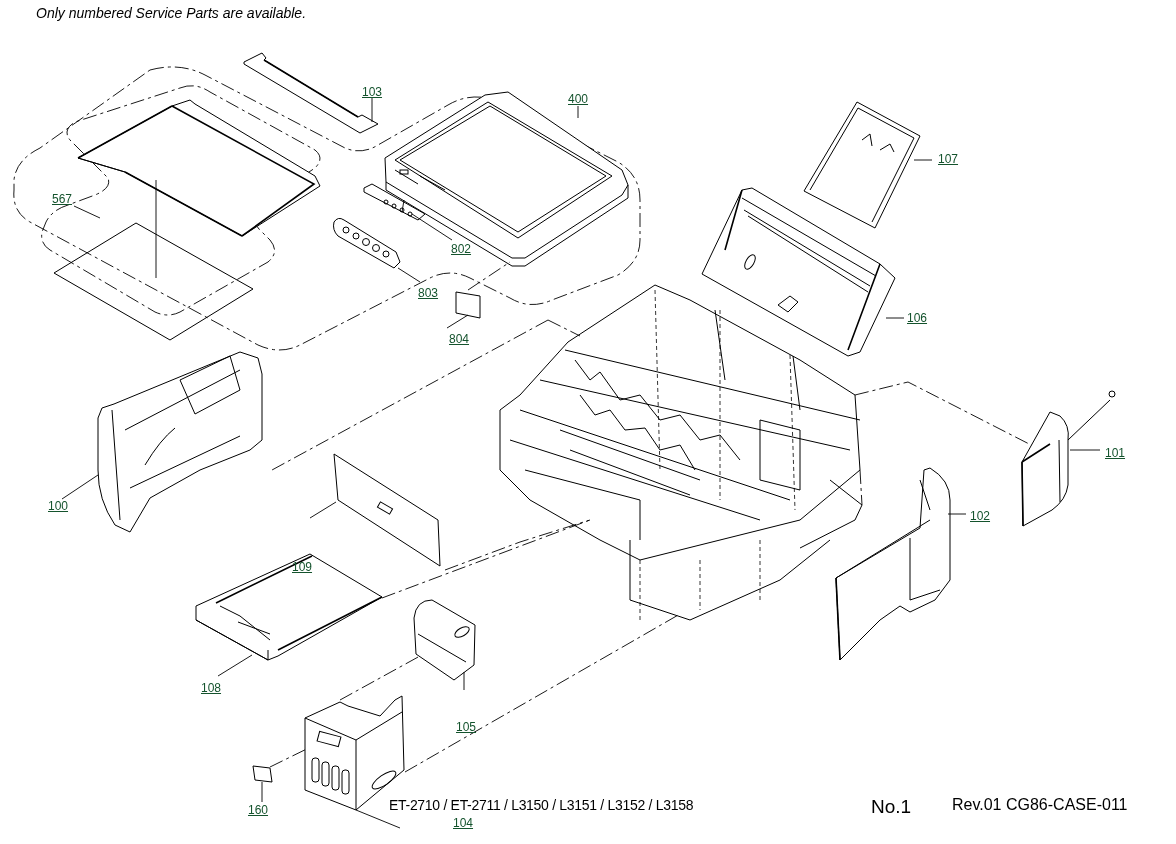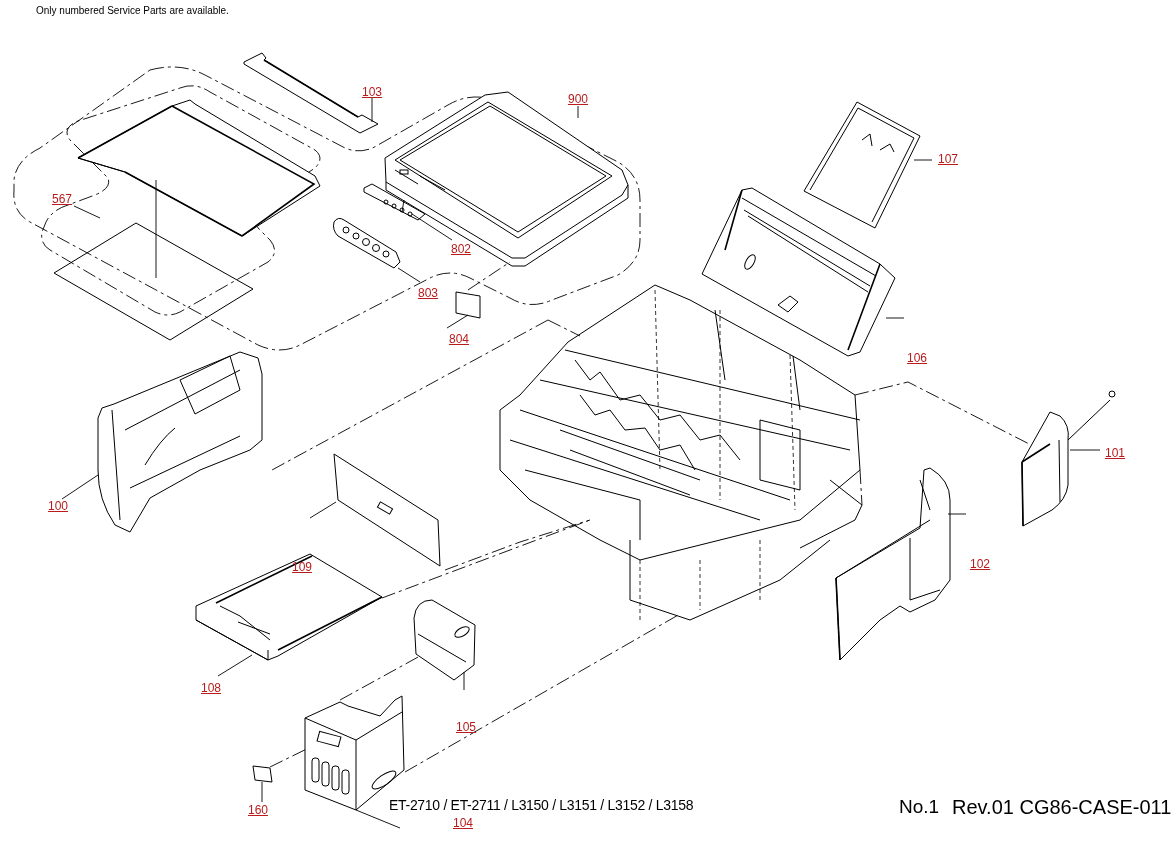--- a/index.html
+++ b/index.html
@@ -1,24 +1,24 @@
 <!DOCTYPE html>
 <html><head>
   <meta charset="utf-8">
   <style>
     html, body { margin: 0; padding: 0; background: #ffffff; }
     body { width: 1176px; height: 844px; position: relative; overflow: hidden;
            font-family: "Liberation Sans", sans-serif; color: #000; }
-    #notice { position: absolute; left: 36px; top: 5px; font-size: 10px; }
+    #notice { position: absolute; left: 36px; top: 5px; font-size: 14px; font-style: italic; }
     #diagram { position: absolute; left: 0; top: 0; }
-    .part-label { position: absolute; font-size: 12px; color: #b91c1c; text-decoration: underline;
+    .part-label { position: absolute; font-size: 12px; color: #14532d; text-decoration: underline;
                   font-family: "Liberation Sans", sans-serif; cursor: pointer; line-height: 13px; }
     #footer-models { position: absolute; left: 389px; top: 797px; font-size: 14px; letter-spacing: -0.3px; }
-    #footer-page { position: absolute; left: 871px; top: 796px; font-size: 19px; margin-left: 28px; }
-    #footer-rev { position: absolute; left: 952px; top: 796px; font-size: 20px; }
+    #footer-page { position: absolute; left: 871px; top: 796px; font-size: 19px; }
+    #footer-rev { position: absolute; left: 952px; top: 796px; font-size: 16px; }
     svg .solid { fill: none; stroke: #000; stroke-width: 1; }
     svg .thick { fill: none; stroke: #000; stroke-width: 1.6; }
     svg .fillw { fill: #fff; stroke: #000; stroke-width: 1; }
     svg .dash { fill: none; stroke: #000; stroke-width: 0.9; stroke-dasharray: 14 4 3 4; }
     svg .dash2 { fill: none; stroke: #000; stroke-width: 0.8; stroke-dasharray: 4 3; }
     svg .leader { fill: none; stroke: #000; stroke-width: 0.9; }
   </style>
 </head>
 <body>
 
@@ -188,30 +188,30 @@
 
   <g>
     <path class="solid" d="M253,766 L270,768 L272,782 L255,780 Z"></path>
     <line class="leader" x1="262" y1="782" x2="262" y2="802"></line>
   </g>
 </svg>
 
 <div id="notice">Only numbered Service Parts are available.</div>
 
 <a class="part-label" style="left:362px;top:86px;">103</a>
-<a class="part-label" style="left:568px;top:93px;">900</a>
+<a class="part-label" style="left:568px;top:93px;">400</a>
 <a class="part-label" style="left:52px;top:193px;">567</a>
 <a class="part-label" style="left:451px;top:243px;">802</a>
 <a class="part-label" style="left:418px;top:287px;">803</a>
 <a class="part-label" style="left:413px;top:333px;margin-left:36px;">804</a>
 <a class="part-label" style="left:938px;top:153px;">107</a>
-<a class="part-label" style="left:907px;top:312px;margin-top:40px;">106</a>
+<a class="part-label" style="left:907px;top:312px;">106</a>
 <a class="part-label" style="left:48px;top:500px;">100</a>
 <a class="part-label" style="left:1105px;top:447px;">101</a>
-<a class="part-label" style="left:970px;top:510px;margin-top:48px;">102</a>
+<a class="part-label" style="left:970px;top:510px;">102</a>
 <a class="part-label" style="left:292px;top:521px;margin-top:40px;">109</a>
 <a class="part-label" style="left:201px;top:682px;">108</a>
 <a class="part-label" style="left:456px;top:697px;margin-top:24px;">105</a>
 <a class="part-label" style="left:407px;top:817px;margin-left:46px;">104</a>
 <a class="part-label" style="left:248px;top:804px;">160</a>
 
 <div id="footer-models">ET-2710 / ET-2711 / L3150 / L3151 / L3152 / L3158</div>
 <div id="footer-page">No.1</div>
 <div id="footer-rev">Rev.01 CG86-CASE-011</div>
 

